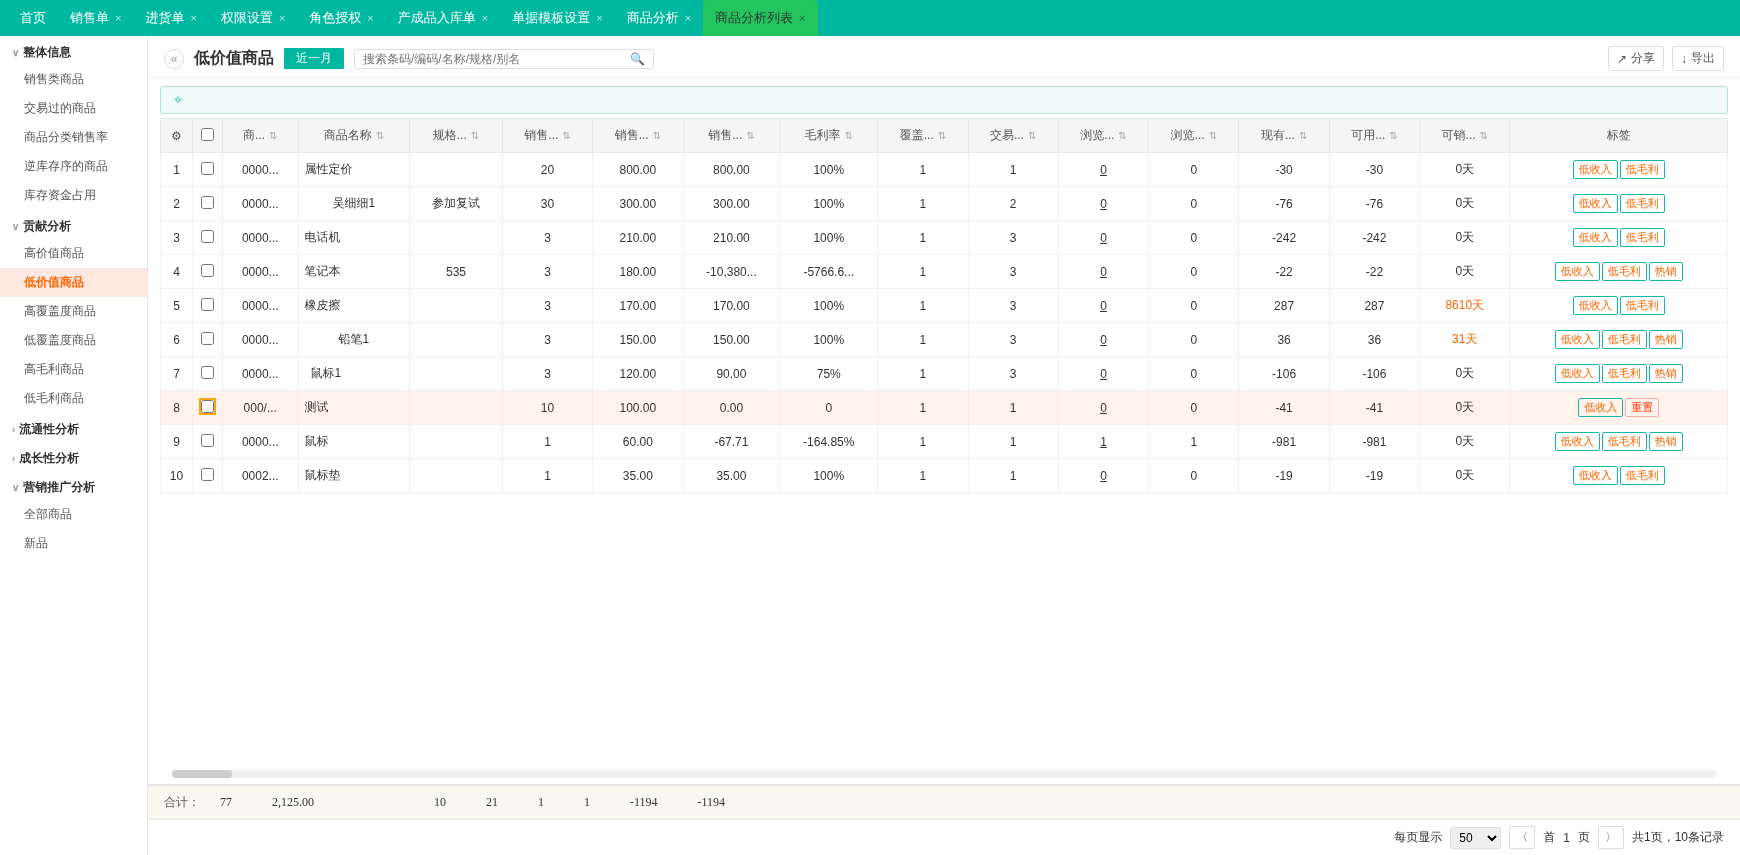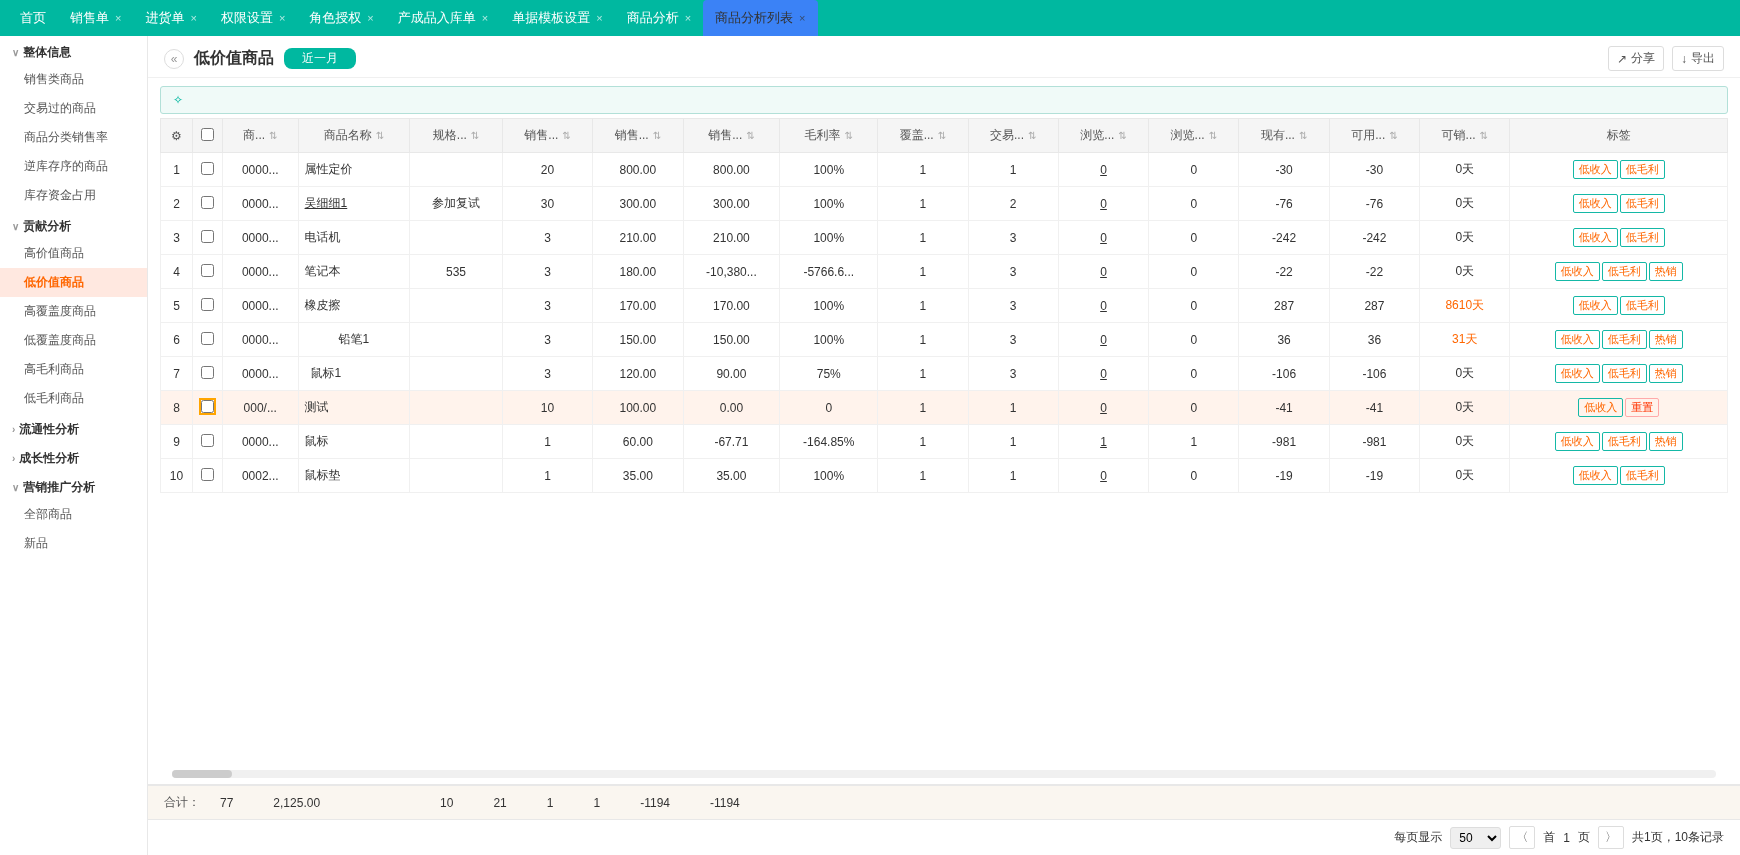--- a/index.html
+++ b/index.html
@@ -1,41 +1,41 @@
 <!DOCTYPE html>
 <html><head>
   <meta charset="utf-8">
   <style>
     * { box-sizing: border-box; margin: 0; padding: 0; }
     body { font-family: 'Microsoft YaHei', Arial, sans-serif; font-size: 12px; background: #f5f5f5; color: #333; height: 855px; overflow: hidden; display: flex; flex-direction: column; }
 
     
     .top-nav { background: #00b8a0; display: flex; align-items: center; height: 36px; padding: 14px 8px; flex-shrink: 0; }
     .top-nav .nav-item { color: #fff; padding: 0 12px; height: 36px; display: flex; align-items: center; cursor: pointer; font-size: 13px; white-space: nowrap; }
-    .top-nav .nav-item.active { background: #3b82f6; color: #333; border-radius: 4px 4px 0 0; }
+    .top-nav .nav-item.active { background: #22c55e; color: #333; border-radius: 4px 4px 0 0; }
     .top-nav .nav-item .close-x { margin-left: 6px; font-size: 11px; opacity: 0.7; }
     .top-nav .home { color: #fff; font-size: 13px; padding: 0 12px; cursor: pointer; }
 
     
     .main-layout { display: flex; flex: 1; overflow: hidden; }
 
     
     .sidebar { width: 148px; background: #fff; border-right: 1px solid #e8e8e8; overflow-y: auto; flex-shrink: 0; }
     .sidebar-group-title { color: #333; font-size: 12px; padding: 8px 12px 4px; font-weight: bold; display: flex; align-items: center; cursor: pointer; }
     .sidebar-group-title .arrow { margin-right: 4px; color: #999; font-size: 10px; }
     .sidebar-item { padding: 6px 12px 6px 24px; cursor: pointer; color: #555; font-size: 12px; }
     .sidebar-item.active { background: #ffe8e0; color: #ff6600; font-weight: bold; }
 
     
     .content-area { flex: 1; display: flex; flex-direction: column; overflow: hidden; background: #fff; }
 
     
     .content-header { padding: 10px 16px 6px; display: flex; align-items: center; gap: 10px; border-bottom: 1px solid #f0f0f0; flex-shrink: 0; }
     .page-title { font-size: 16px; font-weight: bold; color: #333; }
-    .filter-btn { background: #00b8a0; color: #fff; border: none; border-radius: 8px; padding: 2px 18px; font-size: 12px; cursor: pointer; }
+    .filter-btn { background: #00b8a0; color: #fff; border: none; border-radius: 1px; padding: 2px 12px; font-size: 12px; cursor: pointer; }
     .search-box { display: flex; align-items: center; border: 1px solid #ddd; border-radius: 3px; padding: 2px 8px; gap: 4px; flex: 1; max-width: 300px; }
     .search-box input { border: none; outline: none; font-size: 12px; width: 100%; background: transparent; }
     .header-actions { margin-left: auto; display: flex; gap: 8px; }
     .action-btn { display: flex; align-items: center; gap: 4px; cursor: pointer; color: #555; font-size: 12px; padding: 3px 8px; border: 1px solid #ddd; border-radius: 3px; background: #fff; }
 
     
     .info-banner { background: #f0faf8; border: 1px solid #b2e0d8; margin: 8px 12px 4px; padding: 6px 12px; border-radius: 3px; color: #555; font-size: 12px; display: flex; align-items: center; gap: 6px; flex-shrink: 0; }
 
     
     .table-container { flex: 1; overflow: auto; padding: 0 12px; }
@@ -47,21 +47,21 @@
     .tag { display: inline-block; padding: 1px 5px; border-radius: 2px; font-size: 11px; margin: 1px; }
     .tag-orange { color: #ff6600; border: 1px solid #14b8a6; }
     .tag-red { color: #ff3300; border: 1px solid #ffaaaa; }
     .underline { text-decoration: underline; cursor: pointer; }
     .sort-icon { color: #aaa; font-size: 10px; margin-left: 2px; }
     th .th-inner { display: flex; align-items: center; justify-content: center; gap: 2px; }
 
     
     .table-footer { background: #faf6f0; border-top: 2px solid #e8e8e8; padding: 8px 16px; display: flex; align-items: center; font-size: 12px; flex-shrink: 0; }
     .footer-label { color: #555; margin-right: 20px; }
-    .footer-values { display: flex; gap: 40px; color: #333; }
+    .footer-values { display: flex; gap: 40px; color: #333; font-family: Liberation Serif, serif; }
 
     
     .pagination { background: #fff; border-top: 1px solid #e8e8e8; padding: 6px 16px; display: flex; align-items: center; justify-content: flex-end; gap: 8px; font-size: 12px; flex-shrink: 0; }
     .pagination select { border: 1px solid #ddd; padding: 2px 4px; border-radius: 3px; font-size: 12px; }
     .pagination .page-btn { border: 1px solid #ddd; background: #fff; padding: 2px 6px; cursor: pointer; border-radius: 2px; color: #555; font-size: 12px; }
     .scrollbar-track { height: 8px; background: #f0f0f0; border-radius: 4px; margin: 0 12px 4px; }
     .scrollbar-thumb { height: 8px; width: 60px; background: #ccc; border-radius: 4px; }
 
     
     .collapse-btn { width: 20px; height: 20px; border: 1px solid #ddd; border-radius: 50%; display: flex; align-items: center; justify-content: center; cursor: pointer; color: #999; font-size: 12px; background: #fff; flex-shrink: 0; }
@@ -115,20 +115,24 @@
     <div class="sidebar-item">全部商品</div>
     <div class="sidebar-item">新品</div>
   </div>
 
   <div class="content-area">
 
     <div class="content-header">
       <div class="collapse-btn">«</div>
       <div class="page-title">低价值商品</div>
       <button class="filter-btn">近一月</button>
+      <div class="search-box">
+        <input type="text" placeholder="搜索条码/编码/名称/规格/别名" style="">
+        <span style="color:#00b8a0; cursor:pointer;">🔍</span>
+      </div>
       <div class="header-actions">
         <button class="action-btn">
           <span>↗</span>
           <span>分享</span>
         </button>
         <button class="action-btn">
           <span>↓</span>
           <span>导出</span>
         </button>
       </div>
@@ -208,21 +212,21 @@
       <td>0</td>
       <td>-30</td>
       <td>-30</td>
       <td style="color:inherit">0天</td>
       <td><span class="tag tag-orange">低收入</span><span class="tag tag-orange">低毛利</span></td>
     </tr>
             <tr>
       <td>2</td>
       <td><input type="checkbox" style=""></td>
       <td>0000...</td>
-      <td style="text-align:left;text-decoration:underline;">吴细细1</td>
+      <td style="text-align:center;">吴细细1</td>
       <td>参加复试</td>
       <td>30</td>
       <td>300.00</td>
       <td>300.00</td>
       <td>100%</td>
       <td>1</td>
       <td>2</td>
       <td><span class="underline">0</span></td>
       <td>0</td>
       <td>-76</td>

